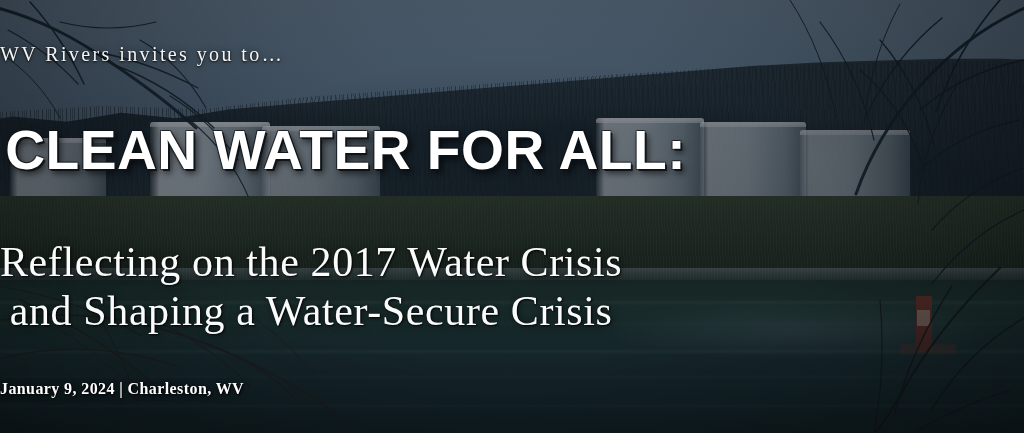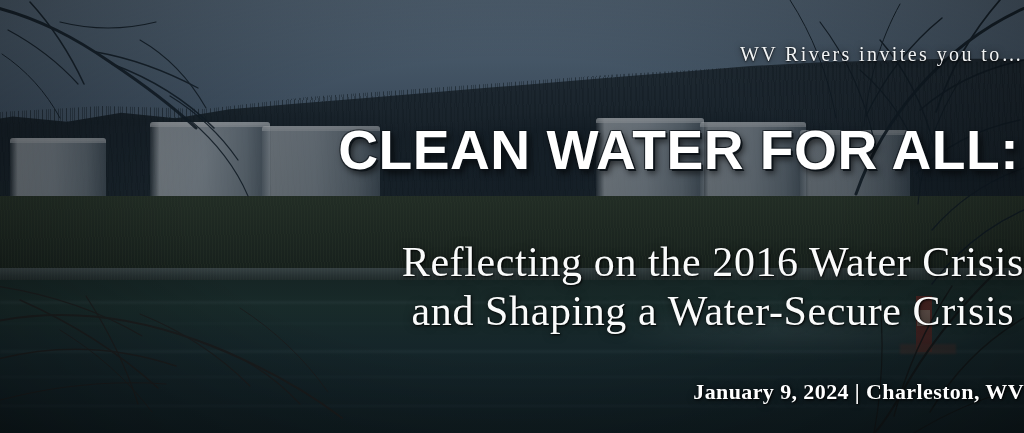--- a/index.html
+++ b/index.html
@@ -235,21 +235,21 @@
       radial-gradient(ellipse 78% 86% at 50% 48%,
         rgba(0,0,0,0) 40%, rgba(0,0,0,0.30) 78%, rgba(0,0,0,0.52) 100%);
   }
 
   
   .content {
     position: absolute;
     inset: 0;
     display: flex;
     flex-direction: column;
-    align-items: flex-end;
+    align-items: flex-start;
     text-align: center;
     color: #ffffff;
     border-radius: 9px;
   }
 
   .eyebrow {
     margin-top: 44px;
     font-family: "Liberation Serif", "DejaVu Serif", serif;
     font-size: 20px;
     line-height: 1;
@@ -291,21 +291,21 @@
       1px 1px 2px rgba(0,0,0,0.88),
       0 0 9px rgba(0,0,0,0.55);
     white-space: nowrap;
   }
   .subtitle .line { display: block; }
 
   .dateline {
     margin-top: 44px;
     font-family: "Liberation Serif", "DejaVu Serif", serif;
     font-weight: 700;
-    font-size: 22px;
+    font-size: 16px;
     line-height: 1;
     letter-spacing: 0.4px;
     color: #ffffff;
     text-shadow:
       1px 1px 2px rgba(0,0,0,0.90),
       0 0 7px rgba(0,0,0,0.60);
     white-space: nowrap;
   }
 </style>
 </head>
@@ -397,20 +397,20 @@
     <div class="vignette"></div>
   </div>
 
   <div class="content">
 
     <div class="eyebrow">WV Rivers invites you to…</div>
 
     <h1 class="headline">CLEAN WATER FOR ALL:</h1>
 
     <div class="subtitle">
-      <span class="line">Reflecting on the 2016 Water Crisis</span>
+      <span class="line">Reflecting on the 2017 Water Crisis</span>
       <span class="line">and Shaping a Water-Secure Crisis</span>
     </div>
 
     <div class="dateline">January 9, 2024 | Charleston, WV</div>
 
   </div>
 </div>
 
 </body></html>

